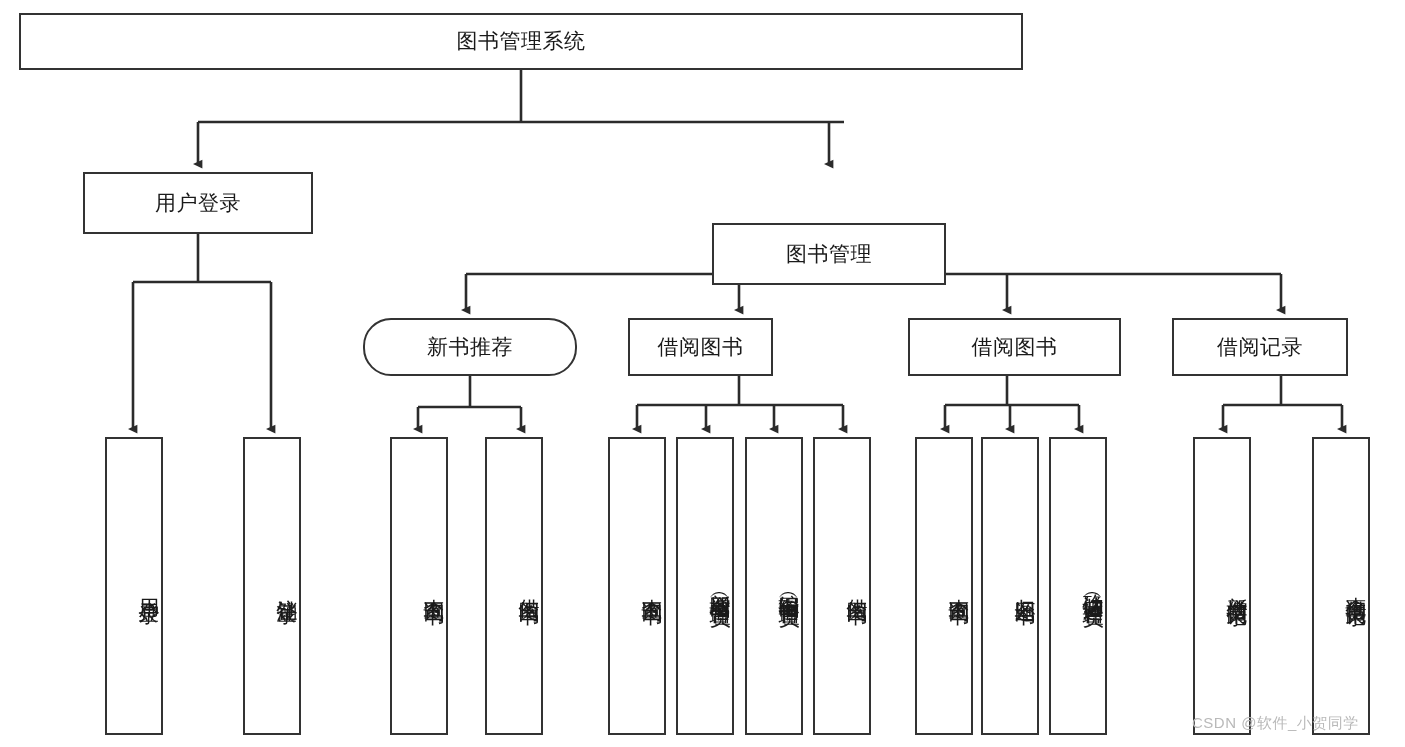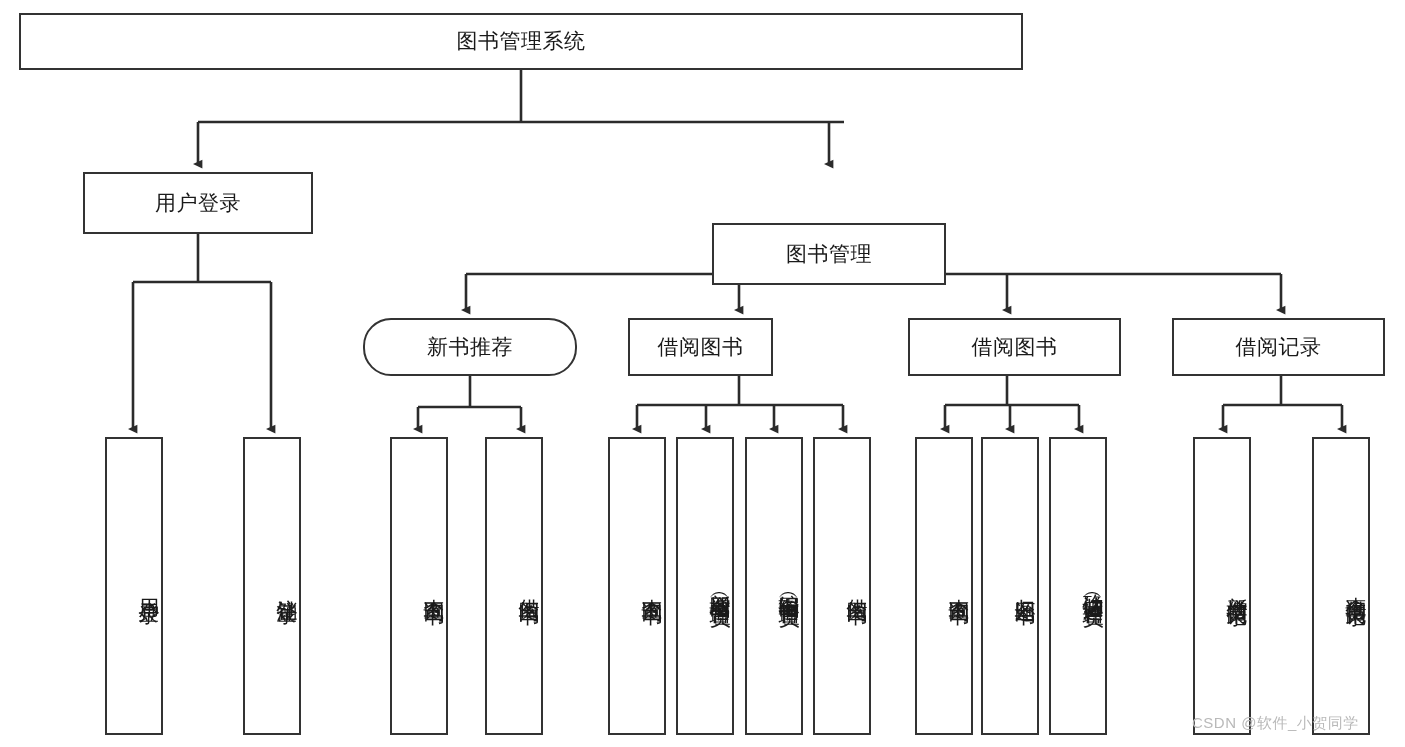--- a/index.html
+++ b/index.html
@@ -141,21 +141,21 @@
   </div>
 
   <div class="node horiz" style="left:628px; top:318px; width:145px; height:58px;">
     <span class="label">借阅图书</span>
   </div>
 
   <div class="node horiz" style="left:908px; top:318px; width:213px; height:58px;">
     <span class="label">借阅图书</span>
   </div>
 
-  <div class="node horiz" style="left:1172px; top:318px; width:213px; height:58px;">
+  <div class="node horiz" style="left:1172px; top:318px; width:176px; height:58px;">
     <span class="label">借阅记录</span>
   </div>
 
   <div class="node vert" style="left:105px; top:437px; width:58px; height:298px;">
     <span class="label">用户登录</span>
   </div>
 
   <div class="node vert" style="left:243px; top:437px; width:58px; height:298px;">
     <span class="label">注销登录</span>
   </div>

